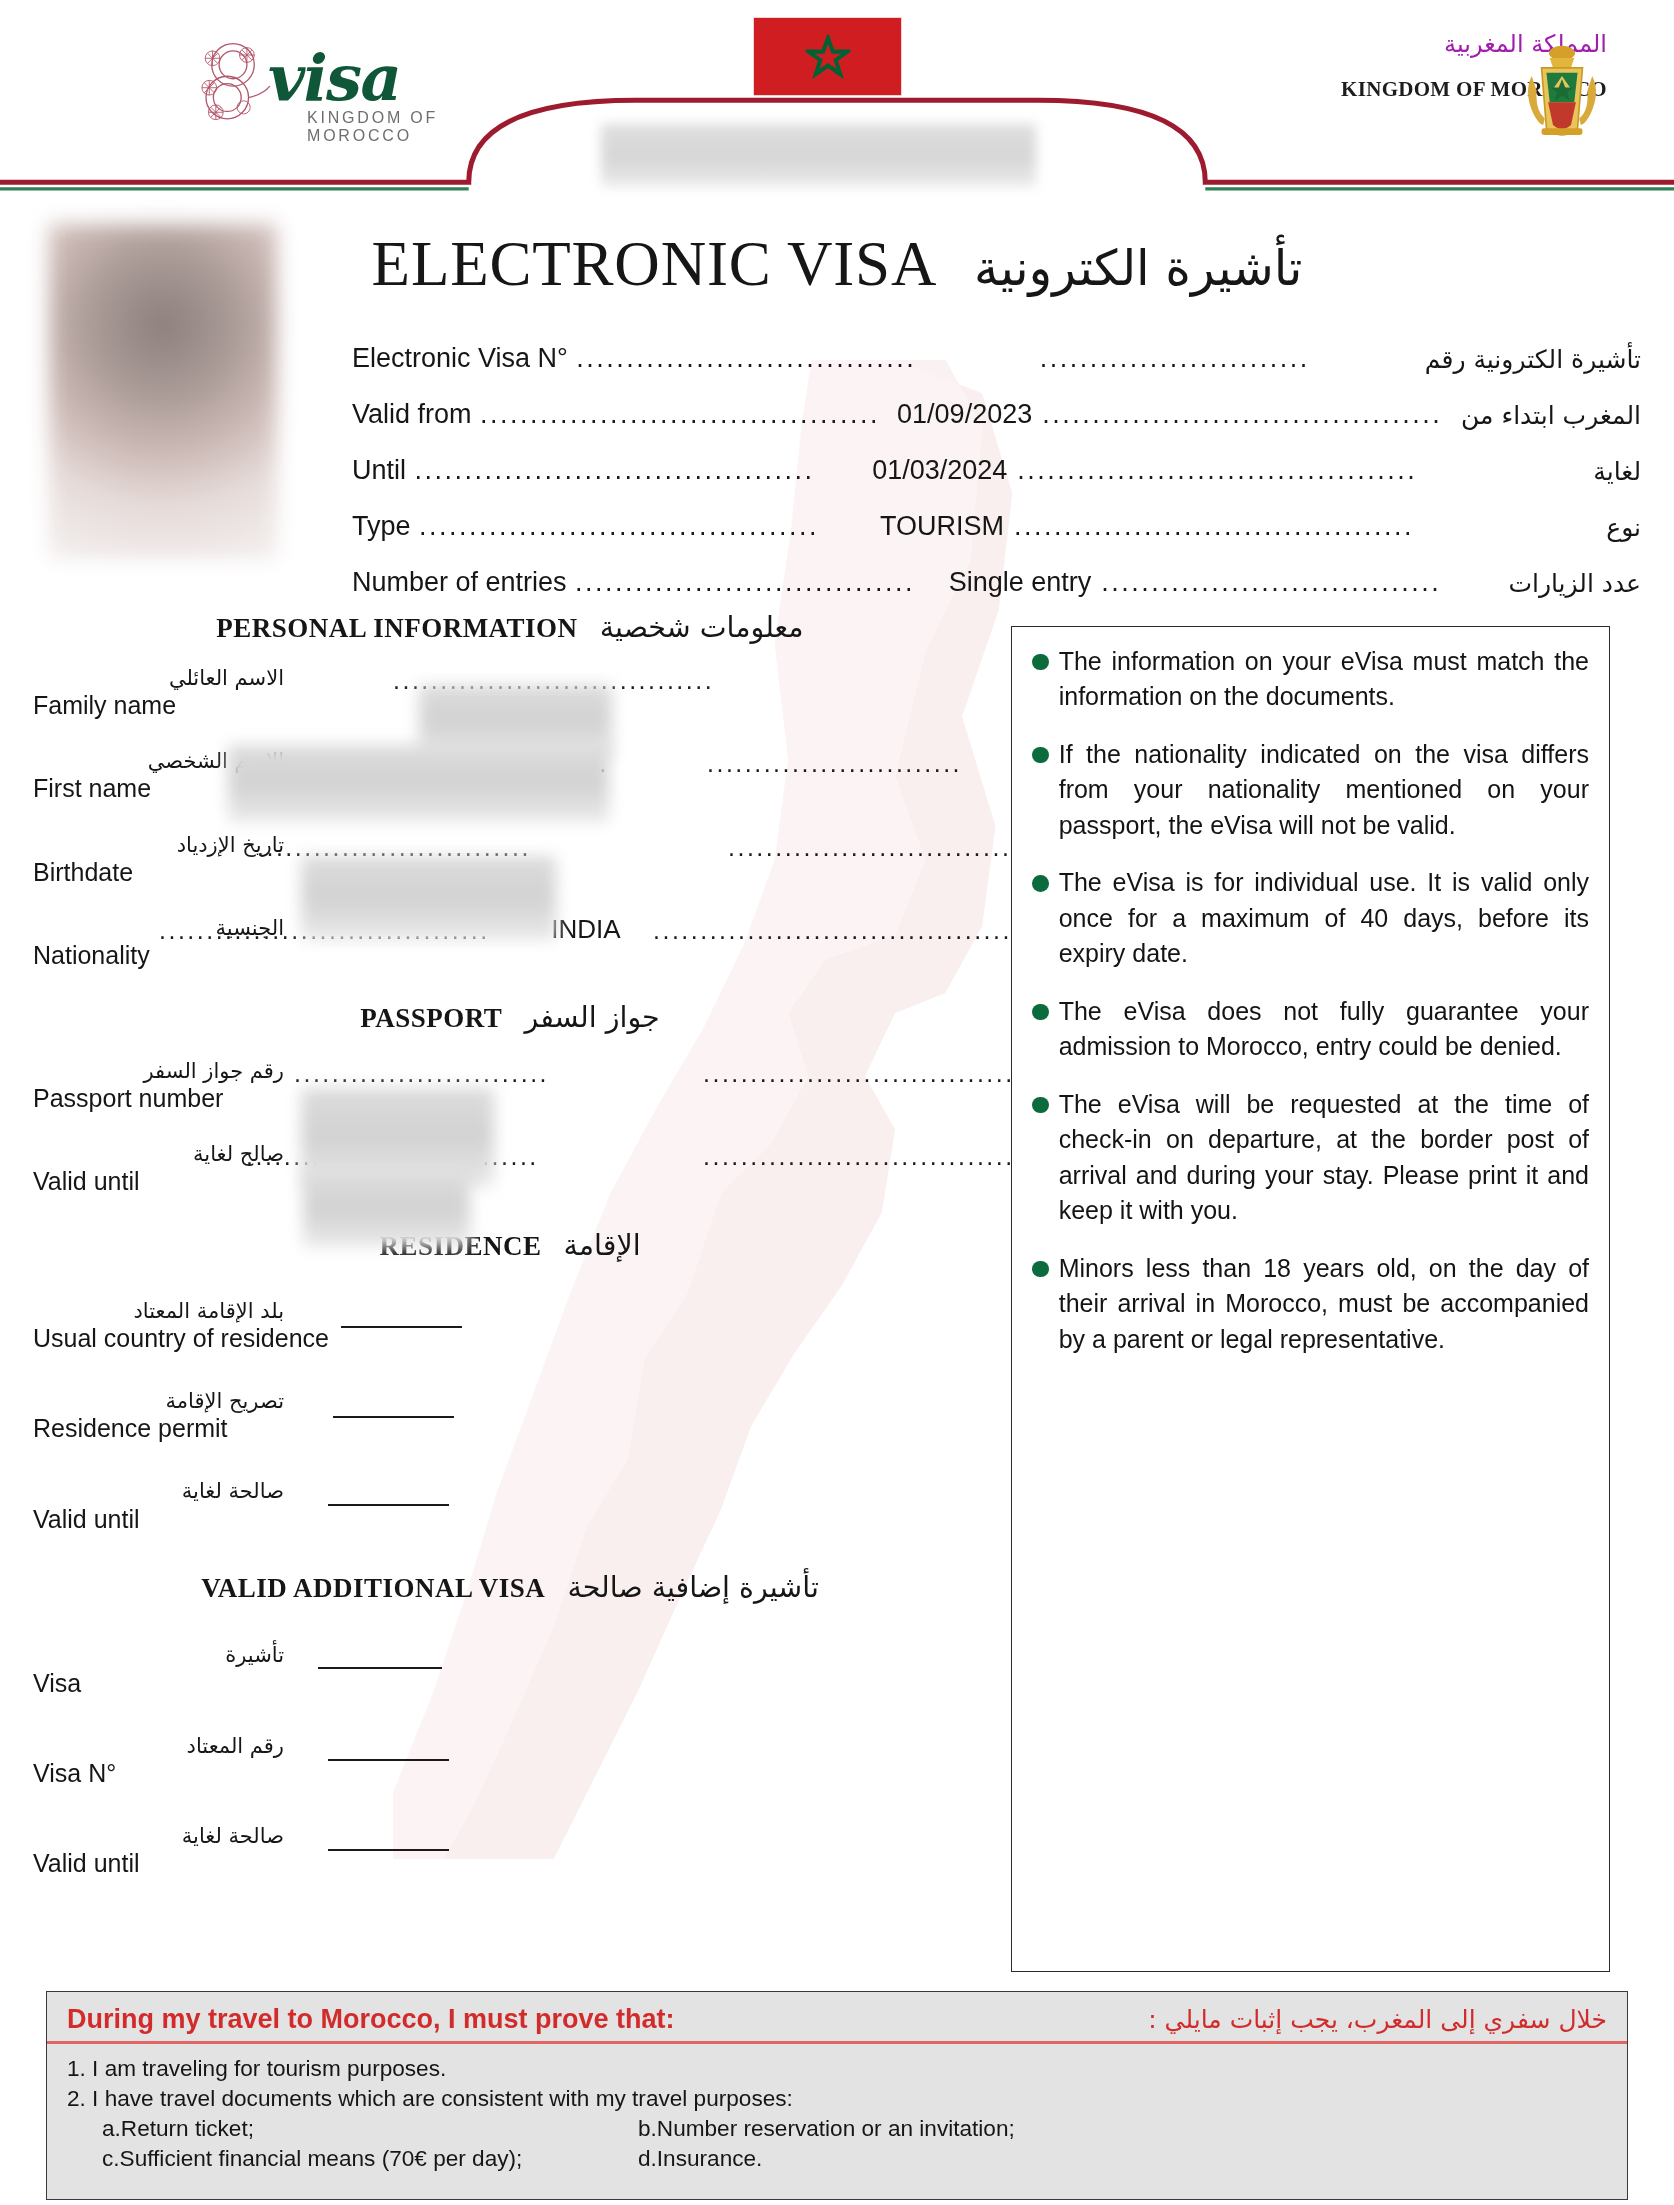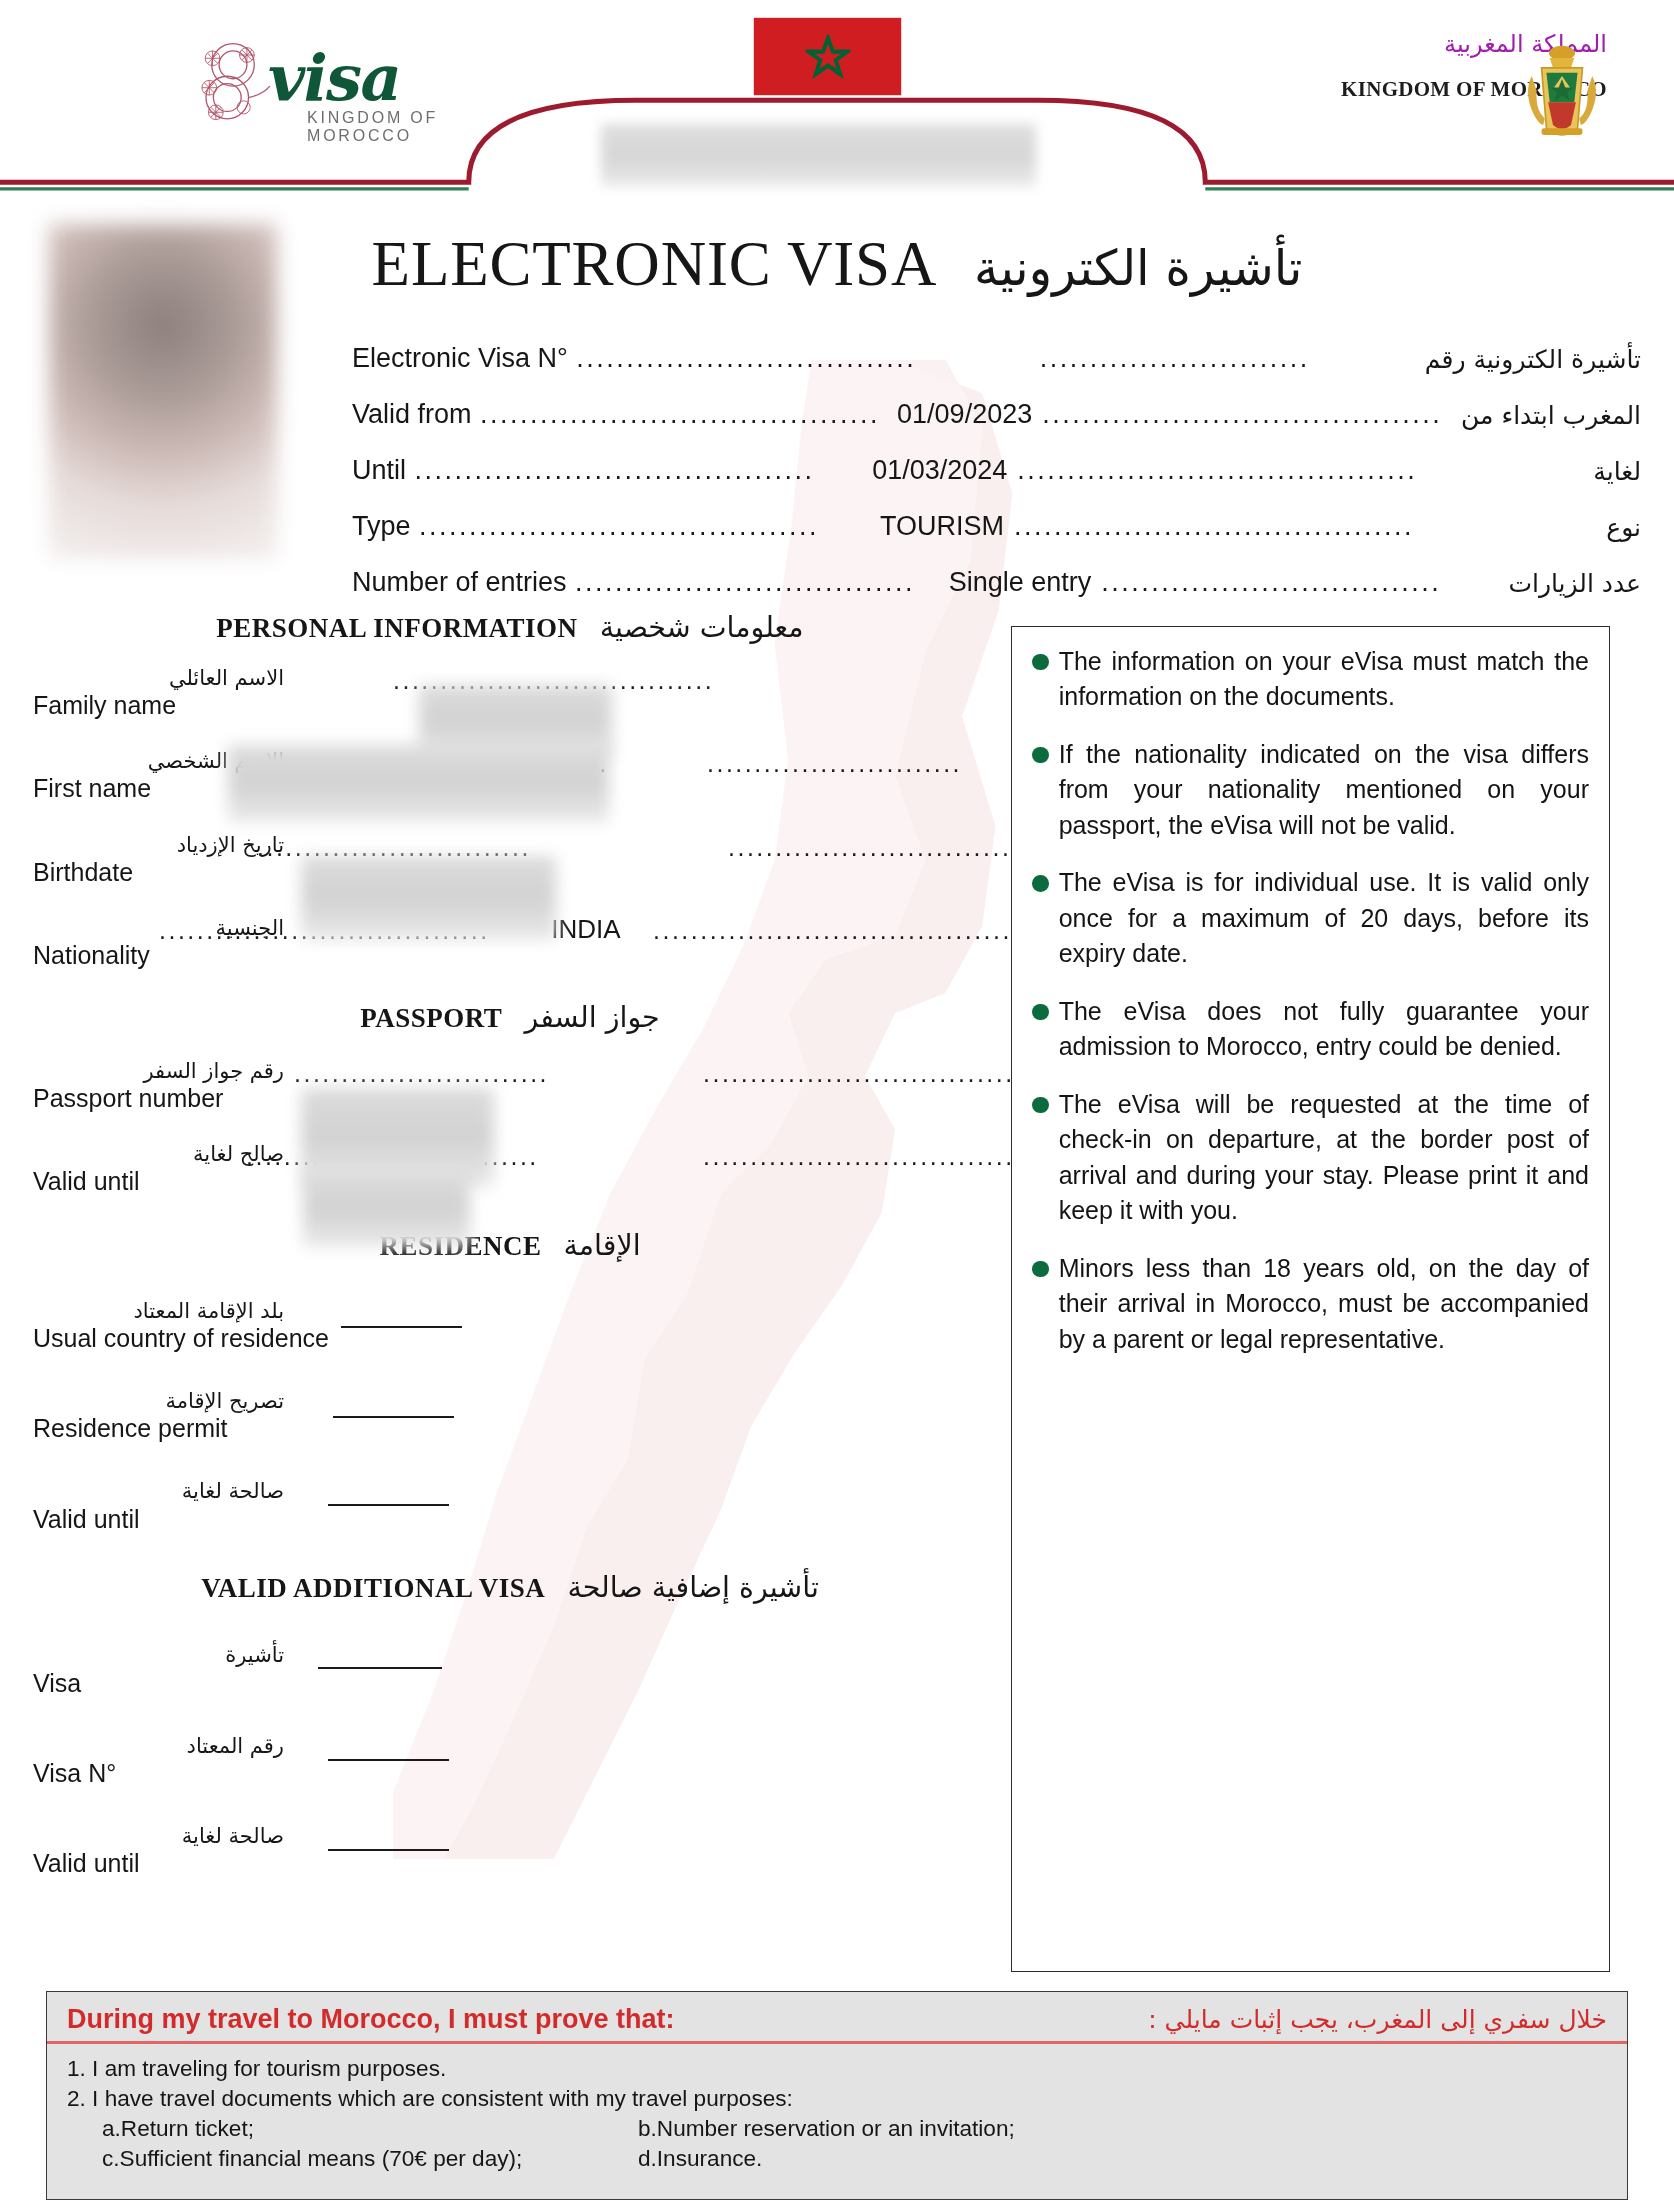--- a/index.html
+++ b/index.html
@@ -550,21 +550,21 @@
   <div class="notice-item">
     <span class="notice-bullet"></span>
     <span class="notice-text">The information on your eVisa must match the information on the documents.</span>
   </div>
   <div class="notice-item">
     <span class="notice-bullet"></span>
     <span class="notice-text">If the nationality indicated on the visa differs from your nationality mentioned on your passport, the eVisa will not be valid.</span>
   </div>
   <div class="notice-item">
     <span class="notice-bullet"></span>
-    <span class="notice-text">The eVisa is for individual use. It is valid only once for a maximum of 20 days, before its expiry date.</span>
+    <span class="notice-text">The eVisa is for individual use. It is valid only once for a maximum of 40 days, before its expiry date.</span>
   </div>
   <div class="notice-item">
     <span class="notice-bullet"></span>
     <span class="notice-text">The eVisa does not fully guarantee your admission to Morocco, entry could be denied.</span>
   </div>
   <div class="notice-item">
     <span class="notice-bullet"></span>
     <span class="notice-text">The eVisa will be requested at the time of check-in on departure, at the border post of arrival and during your stay. Please print it and keep it with you.</span>
   </div>
   <div class="notice-item">

